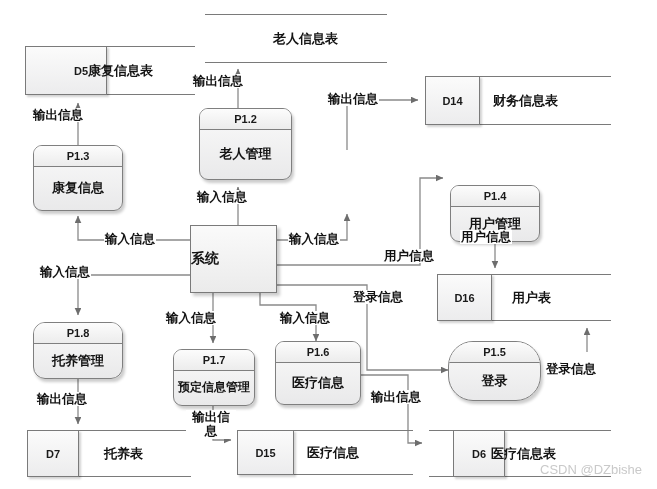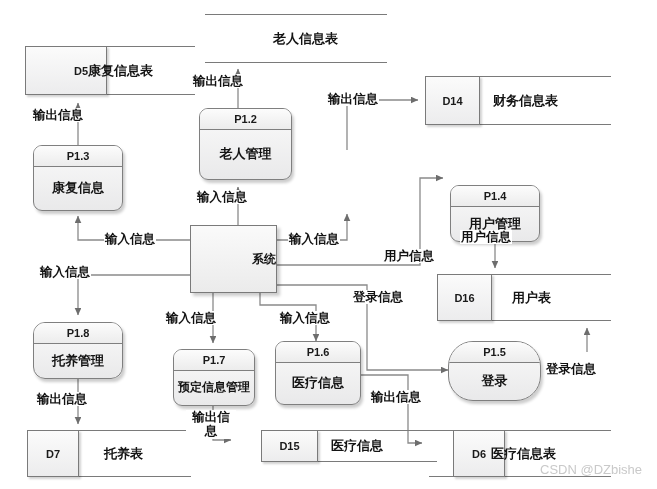--- a/index.html
+++ b/index.html
@@ -32,22 +32,22 @@
   .proc .p-name{box-sizing:border-box;width:100%;
       display:flex;align-items:center;justify-content:center;text-align:center;
       font-size:13px;font-weight:bold;color:#141414;line-height:1.15;
       padding:0 2px;}
   .proc.two .p-name{height:calc(100% - 21px);}
 
   
   .entity{position:absolute;box-sizing:border-box;border:1px solid #7a7a7a;
       background:linear-gradient(to bottom,#fafafa,#ebebeb);
       box-shadow:3px 3px 3px rgba(0,0,0,.2);
-      display:flex;align-items:center;justify-content:flex-end;
-      font-size:12px;font-weight:bold;color:#141414;}
+      display:flex;align-items:center;justify-content:flex-start;
+      font-size:14px;font-weight:bold;color:#141414;}
 
   
   .flab{position:absolute;font-size:12.5px;font-weight:bold;color:#121212;
       white-space:nowrap;background:#ffffff;padding:0 1px;line-height:1.15;}
   .flab.wrap{white-space:normal;text-align:center;}
 
   
   .wm{position:absolute;font-size:13px;color:#c9c9c9;font-weight:normal;
       font-family:"Liberation Sans",sans-serif;}
 
@@ -128,21 +128,21 @@
     <div class="st-name" style="left:75px;">用户表</div>
   </div>
 
   <div class="store" style="left:27px;top:430px;width:164px;height:47px;">
     <div class="st-top" style="width:164px;"></div>
     <div class="st-bot" style="width:164px;"></div>
     <div class="st-id" style="width:50px;">D7</div>
     <div class="st-name" style="left:77px;">托养表</div>
   </div>
 
-  <div class="store" style="left:237px;top:430px;width:176px;height:32px;margin-left:24px;">
+  <div class="store" style="left:237px;top:430px;width:176px;height:45px;">
     <div class="st-top" style="width:176px;"></div>
     <div class="st-bot" style="width:176px;"></div>
     <div class="st-id" style="width:55px;">D15</div>
     <div class="st-name" style="left:70px;">医疗信息</div>
   </div>
 
   <div class="store" style="left:429px;top:430px;width:182px;height:47px;">
     <div class="st-top" style="width:182px;"></div>
     <div class="st-bot" style="width:182px;"></div>
     <div class="st-id" style="width:50px;margin-left:24px;">D6</div>

